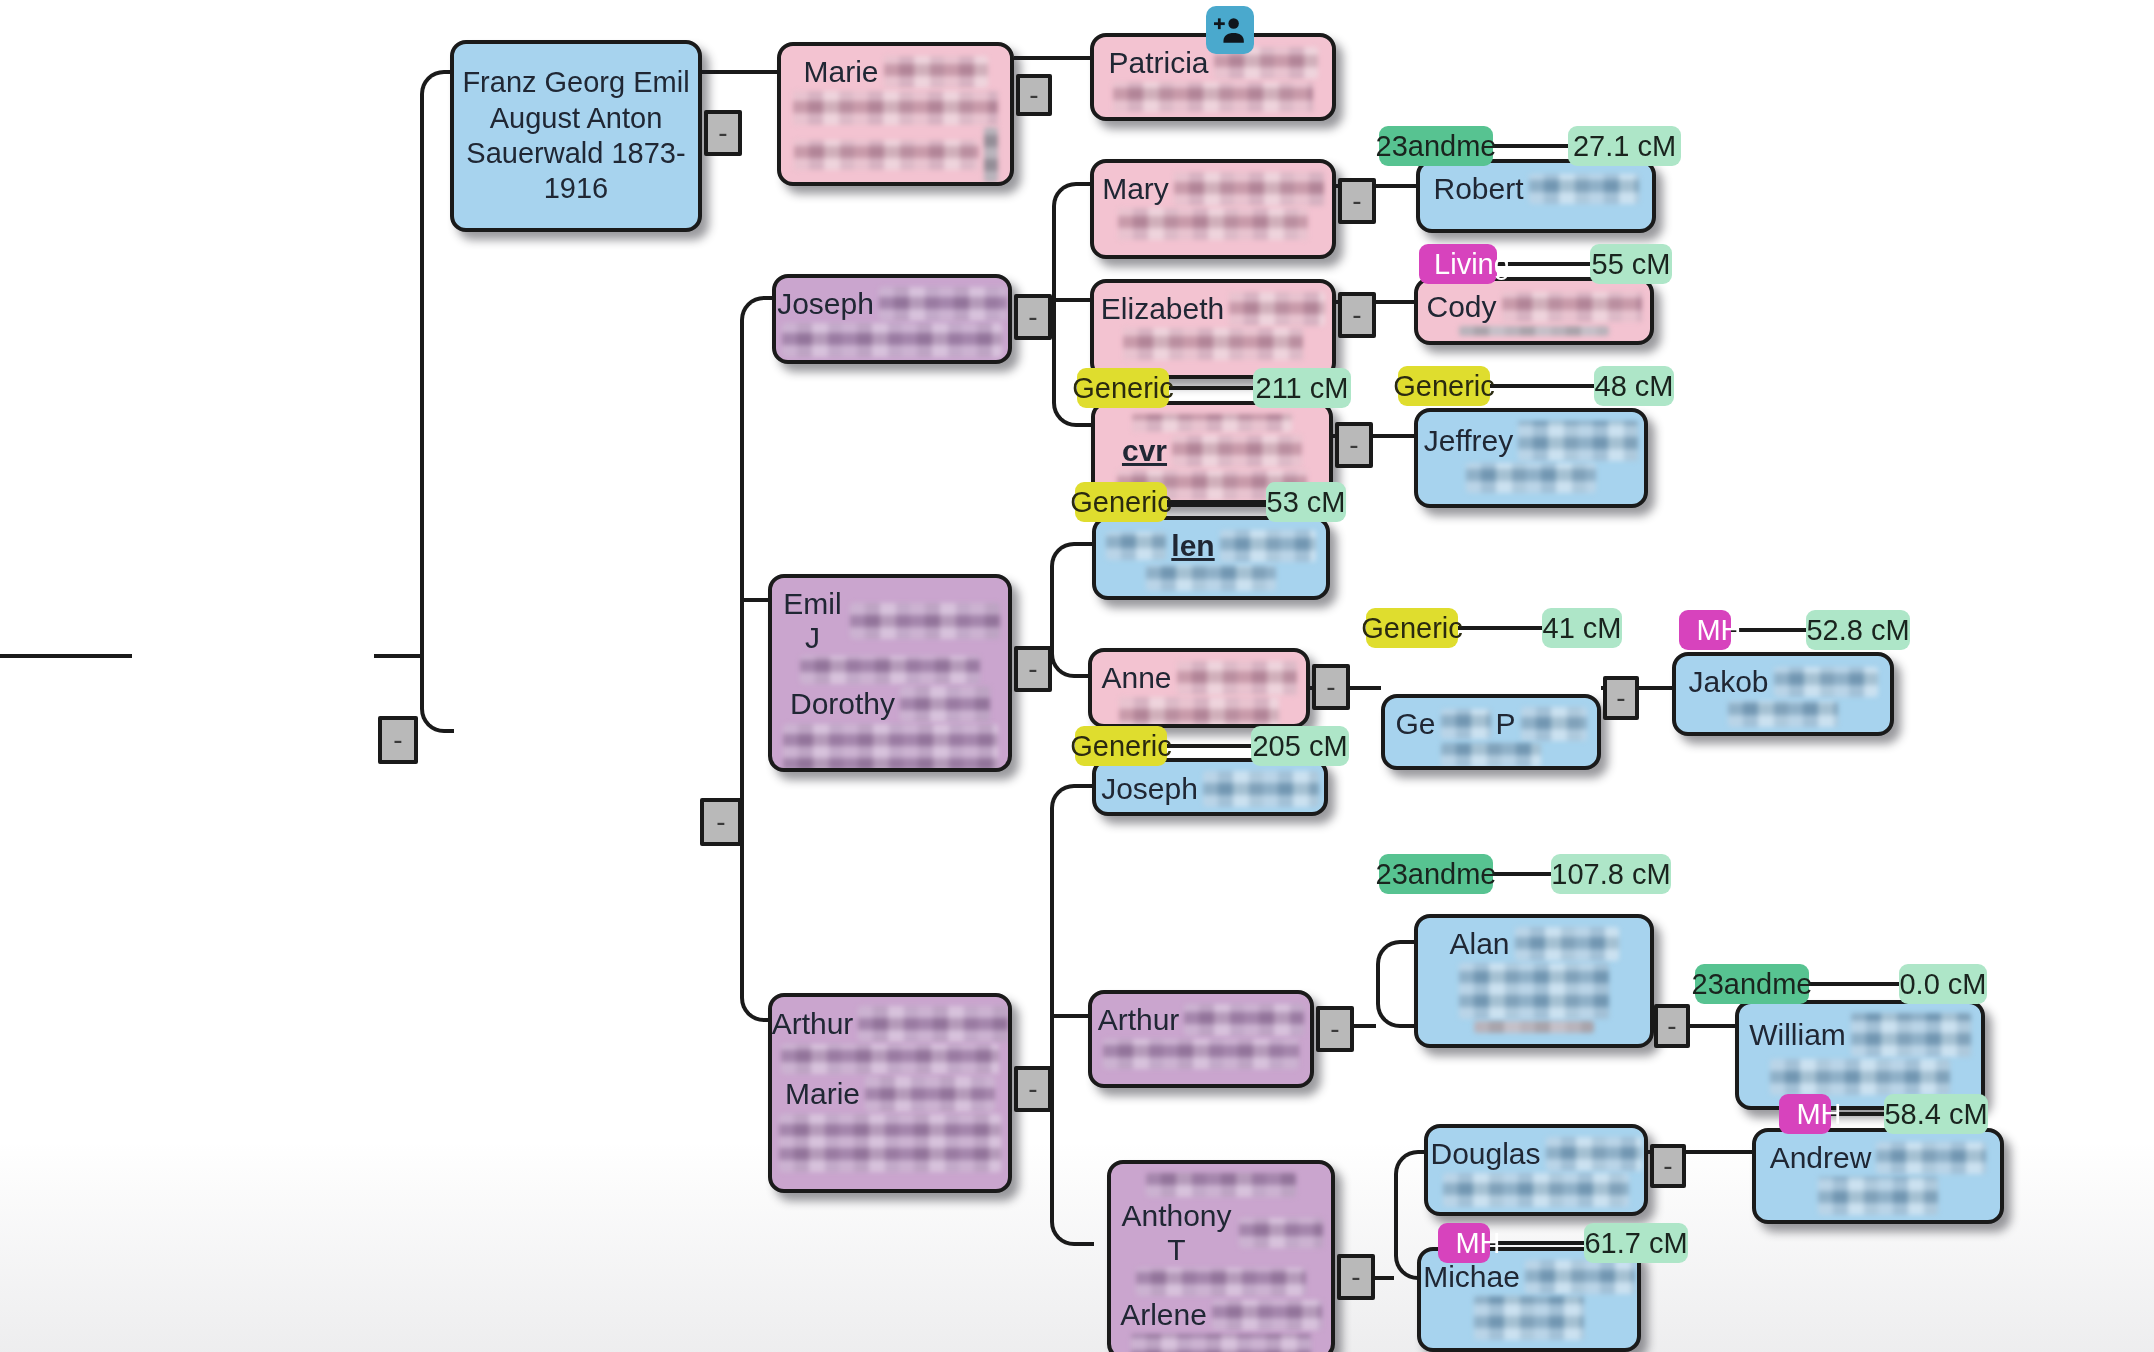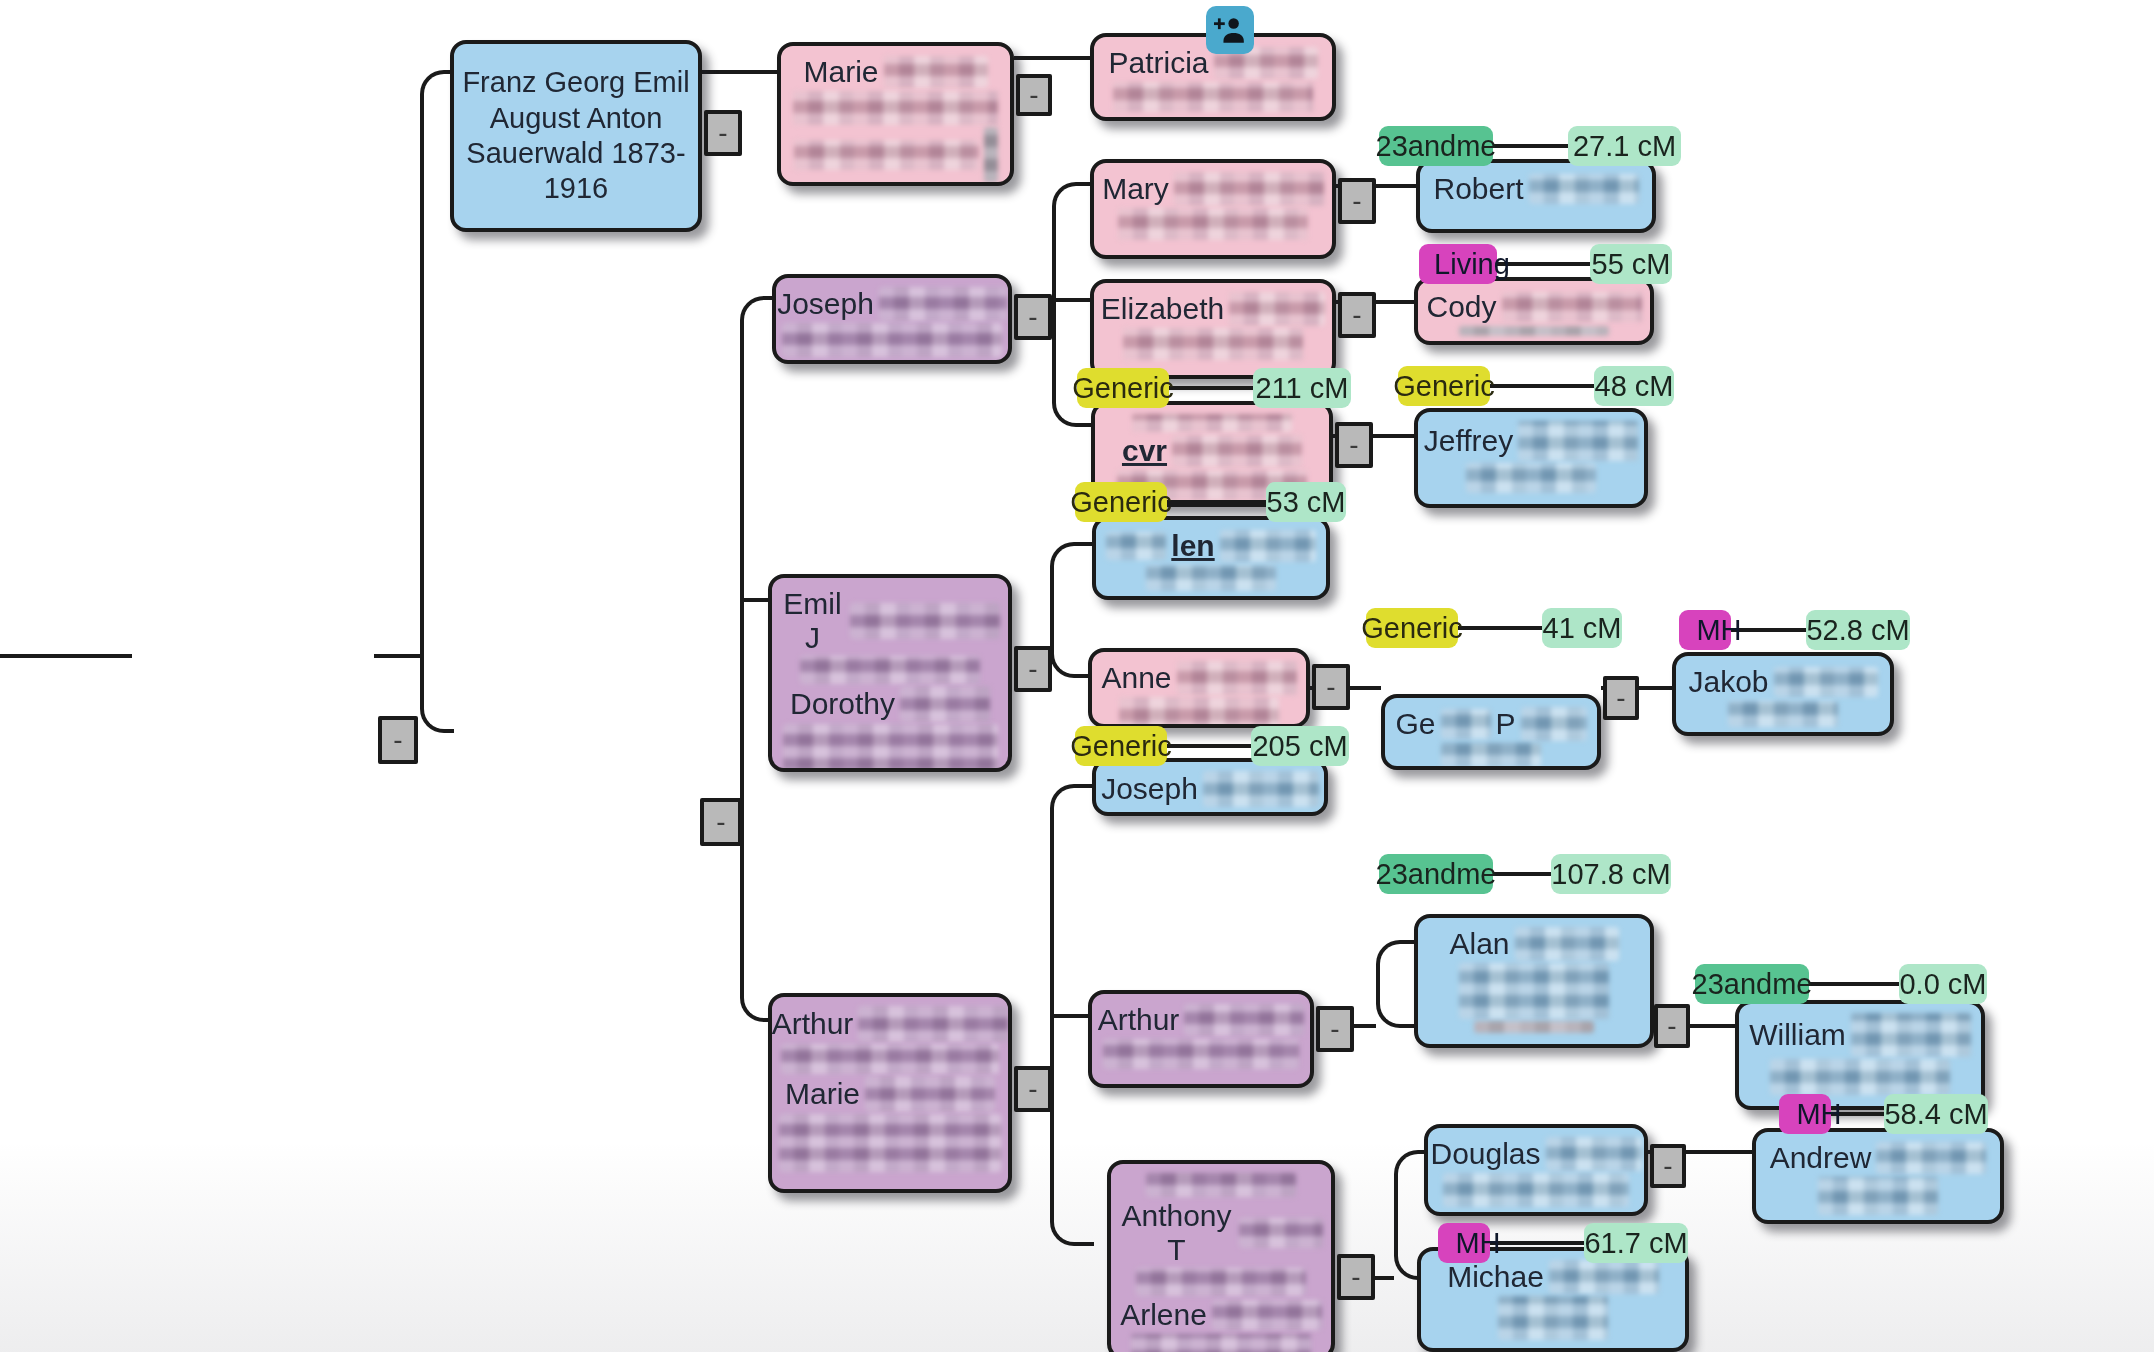--- a/index.html
+++ b/index.html
@@ -31,21 +31,21 @@
   .rx-v{background-color:#b290ba;background-image:repeating-linear-gradient(0deg,rgba(255,255,255,.28) 0 12px,rgba(0,0,0,.10) 12px 24px),repeating-linear-gradient(90deg,#b795bf 0 15px,#a381ac 15px 30px,#c8abce 30px 46px,#ab89b4 46px 60px);}
   .rx-g{background-color:#9b939d;background-image:repeating-linear-gradient(0deg,rgba(255,255,255,.22) 0 12px,rgba(0,0,0,.10) 12px 24px),repeating-linear-gradient(90deg,#a59ea8 0 15px,#918a94 15px 30px,#b5aeb8 30px 46px);}
   
   .minus{position:absolute;background:#b9b9b9;border:4px solid #1a1a1a;box-sizing:border-box;
          color:#3a3a3a;display:flex;align-items:center;justify-content:center;font-size:28px;
          z-index:5;border-radius:2px;line-height:1;}
   
   .badge{position:absolute;height:40px;border-radius:9px;display:flex;align-items:center;
          justify-content:center;font-size:29px;color:#1a241e;z-index:6;box-sizing:border-box;}
   .b-green{background:#57c391;} .b-lgreen{background:#aee6c8;}
-  .b-yellow{background:#dfdd2e;color:#2a2a10;} .b-magenta{background:#d743bd;color:#0f172a;padding-left:28px;}
+  .b-yellow{background:#dfdd2e;color:#2a2a10;} .b-magenta{background:#d743bd;color:#ffffff;padding-left:28px;}
   .bconn{position:absolute;height:4px;background:#1a1a1a;z-index:4;}
   
   .addicon{position:absolute;width:48px;height:48px;background:#4aa9cd;border-radius:10px;z-index:7;
            display:flex;align-items:center;justify-content:center;}
 </style>
 </head>
 <body>
 
 <div id="canvas">
   <div class="fade"></div>
@@ -333,21 +333,21 @@
   <div class="person male" style="left:1752px;top:1128px;width:252px;height:96px">
     <div class="pline">
         <span>Andrew</span>
         <span class="rx rx-b" style="width:110px;height:32px"></span>
       </div>
     <div class="pline">
         <span class="rx rx-b" style="width:120px;height:38px"></span>
       </div>
   </div>
 
-  <div class="person male" style="left:1417px;top:1247px;width:272px;height:105px">
+  <div class="person male" style="left:1417px;top:1247px;width:224px;height:105px">
     <div class="pline">
         <span>Michae</span>
         <span class="rx rx-b" style="width:110px;height:34px"></span>
       </div>
     <div class="pline">
         <span class="rx rx-b" style="width:110px;height:44px"></span>
       </div>
   </div>
 
   <div class="bconn" style="left:1493px;top:144px;width:75px"></div>

